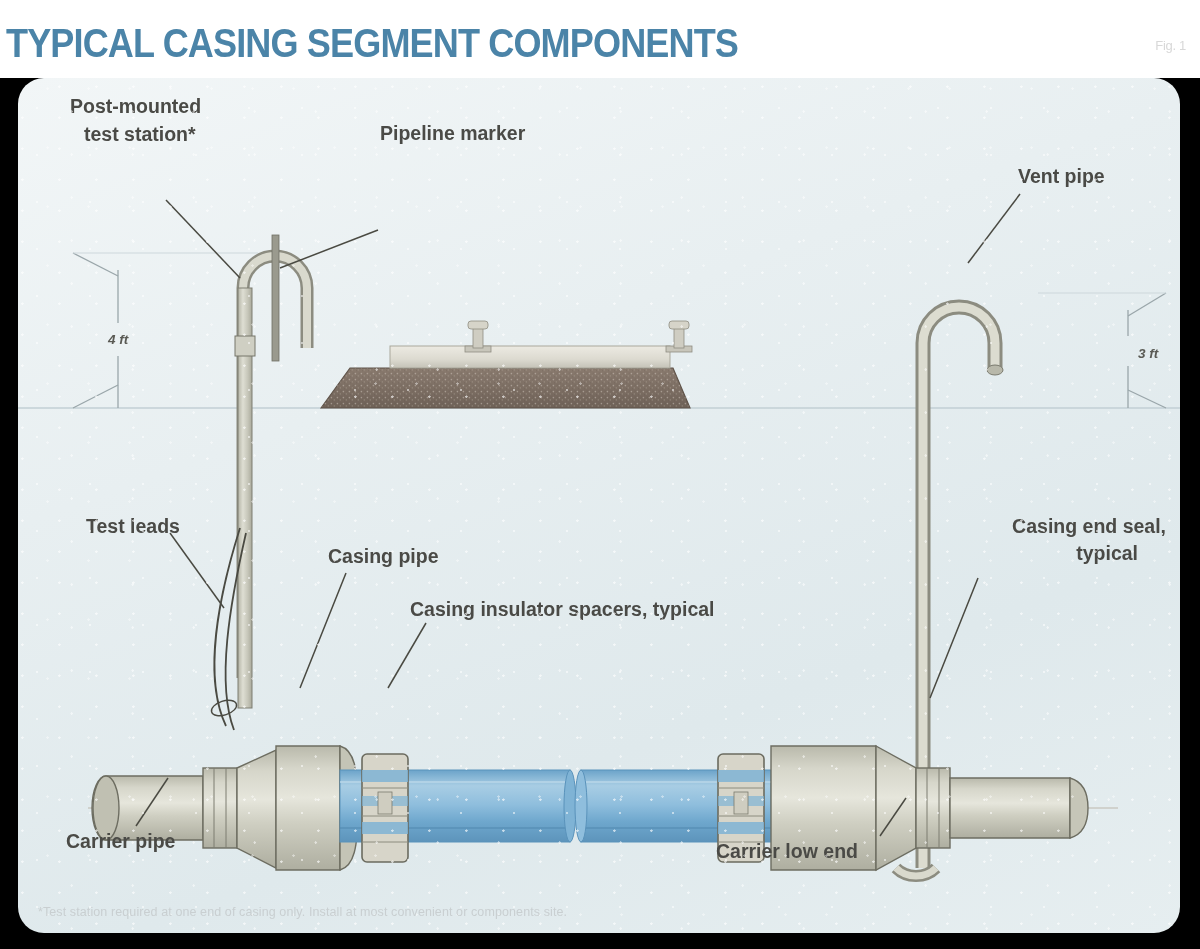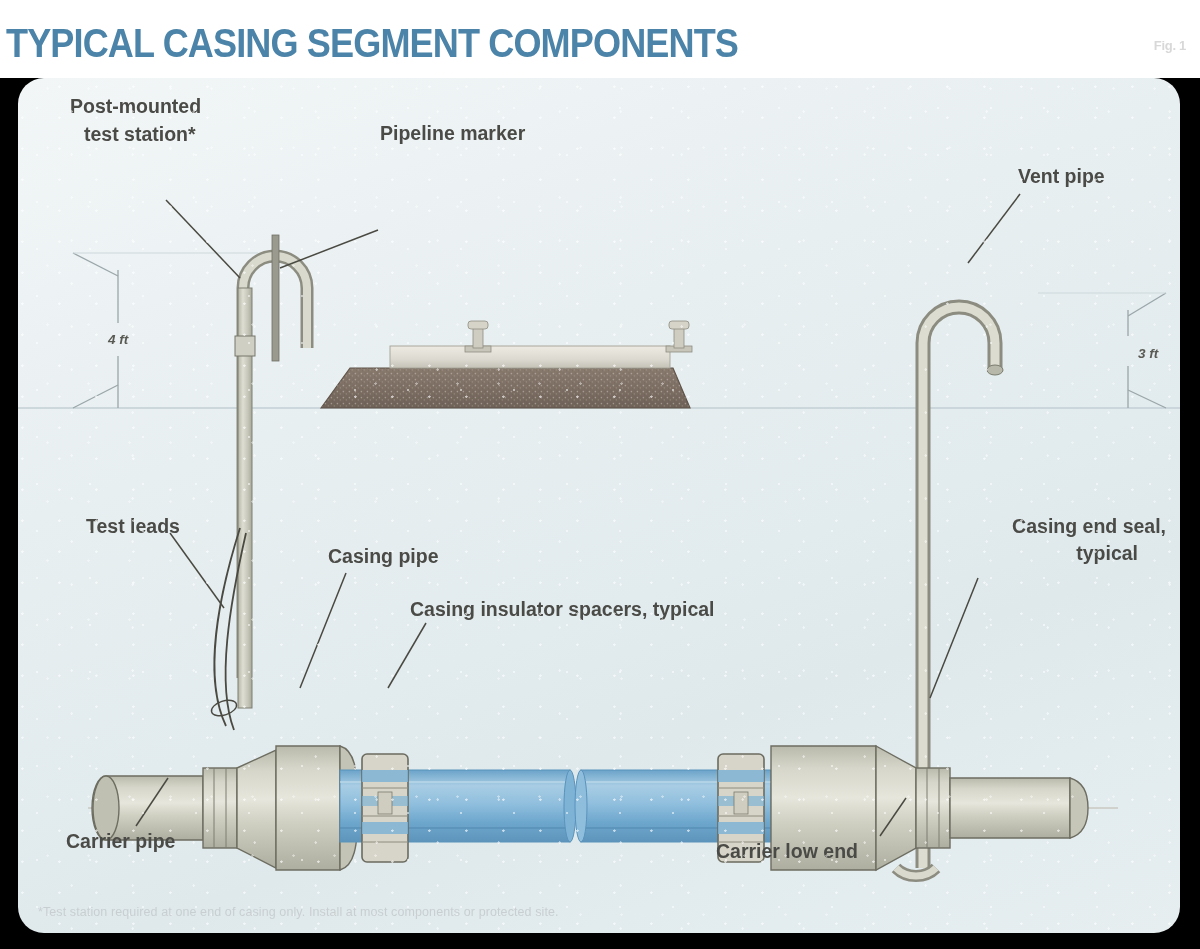--- a/index.html
+++ b/index.html
@@ -38,21 +38,21 @@
     white-space: nowrap;
     text-transform: uppercase;
     font-stretch: condensed;
     transform: scaleX(0.88);
     transform-origin: left center;
   }
   .fig-label {
     position: absolute;
     right: 14px; top: 38px;
     font-size: 13px;
-    font-weight: bold;
+    font-weight: normal;
     color: #d8d8d8;
     letter-spacing: -0.3px;
   }
 
   
   .panel {
     position: absolute;
     left: 18px; top: 78px;
     width: 1162px; height: 855px;
     background: linear-gradient(160deg, #f2f6f7 0%, #e8eff1 35%, #dfe9ec 70%, #e6eef0 100%);
@@ -332,15 +332,15 @@
         <text x="1148" y="455" text-anchor="end">Casing end seal,</text>
         <text x="1120" y="482" text-anchor="end">typical</text>
 
         <text x="48" y="770">Carrier pipe</text>
 
         <text x="698" y="780">Carrier low end</text>
       </g>
     </svg>
   </div>
 
-  <div class="footnote">*Test station required at one end of casing only. Install at most components or protected site.</div>
+  <div class="footnote">*Test station required at one end of casing only. Install at most convenient or components site.</div>
 
 </div>
 
 </body></html>

